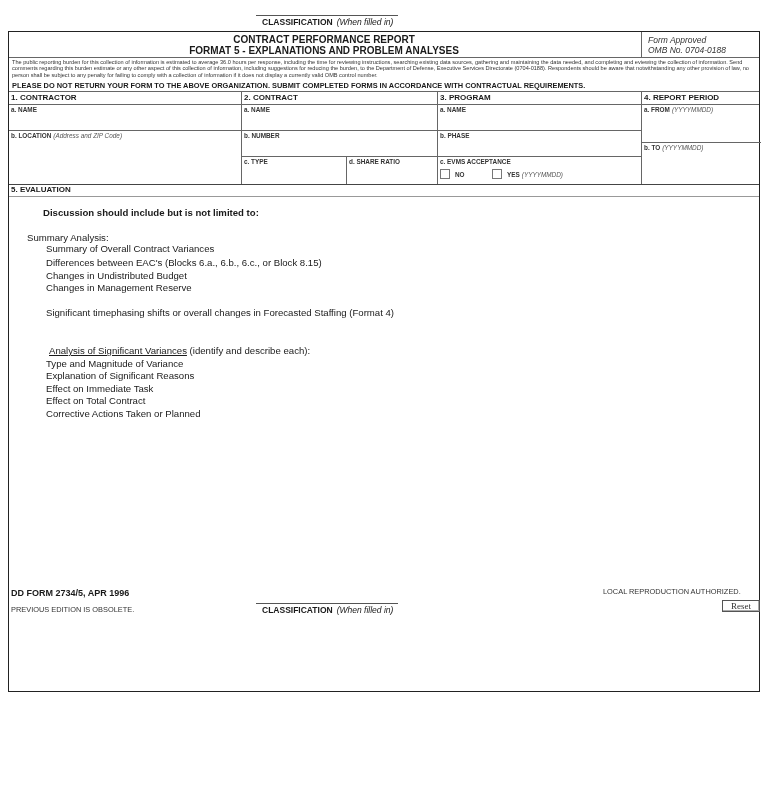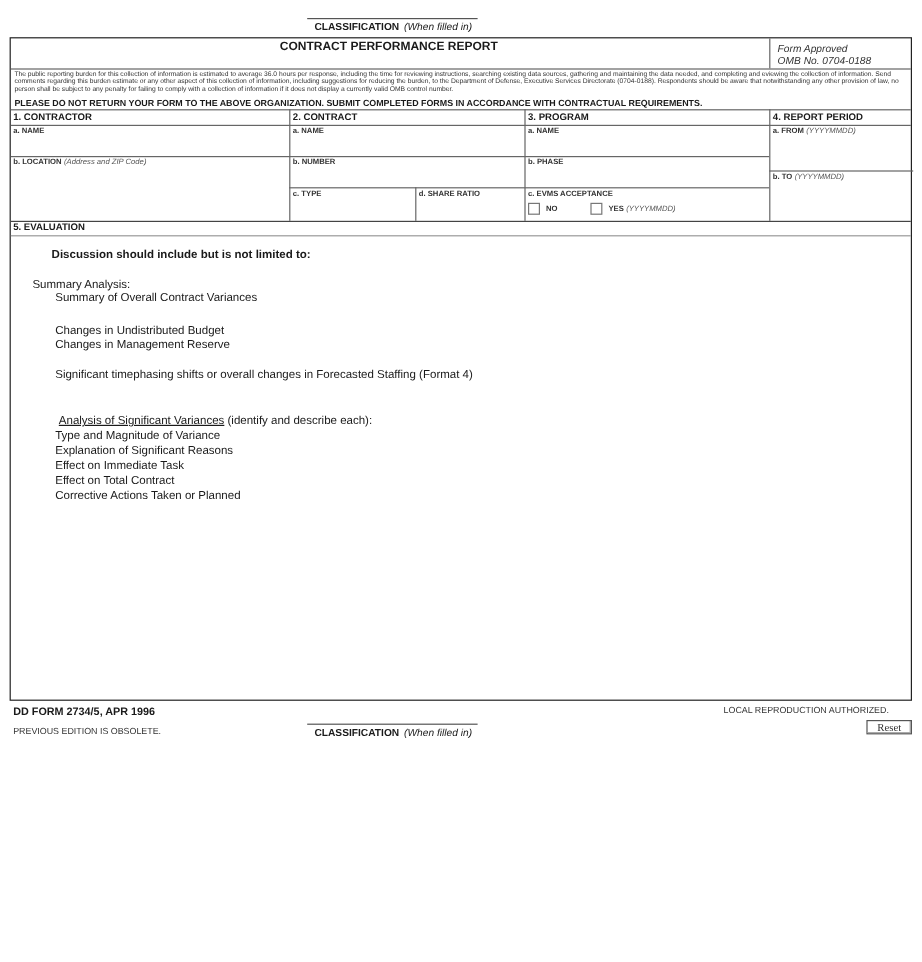--- a/index.html
+++ b/index.html
@@ -5,21 +5,21 @@
   html, body { margin: 0; padding: 0; background: #ffffff; }
   body { width: 768px; height: 802px; position: relative; font-family: "Liberation Sans", sans-serif; color: #1a1a1a; overflow: hidden; }
   .abs { position: absolute; }
 
   
   .class-line { position: absolute; border-top: 1px solid #555; }
   .class-text { position: absolute; font-size: 8.5px; font-weight: bold; white-space: nowrap; }
   .class-text .it { font-weight: normal; font-style: italic; margin-left: 4px; }
 
   
-  #form { position: absolute; left: 8px; top: 31px; width: 752px; height: 553px; border: 1.5px solid #222; box-sizing: border-box; }
+  #form { position: absolute; left: 8px; top: 31px; width: 752px; height: 661px; border: 1.5px solid #222; box-sizing: border-box; }
 
   .hline { position: absolute; left: 0; right: 0; border-top: 1px solid #666; }
   .vline { position: absolute; border-left: 1px solid #666; }
 
   .title { position: absolute; left: 0; width: 630px; text-align: center; font-size: 10px; font-weight: bold; line-height: 11px; }
   .omb { position: absolute; left: 639px; font-size: 8.5px; font-style: italic; line-height: 10px; color: #333; }
 
   .fine { position: absolute; left: 3px; width: 745px; font-size: 5.6px; line-height: 6.4px; color: #333; }
   .please { position: absolute; left: 3px; font-size: 7.4px; font-weight: bold; white-space: nowrap; }
 
@@ -43,20 +43,21 @@
 <body>
 
 <div class="class-line" style="left:256px; top:15px; width:142px;"></div>
 <div class="class-text" style="left:262px; top:17px;">
   <span>CLASSIFICATION</span><span class="it">(When filled in)</span>
 </div>
 
 <div id="form">
 
   <div class="title" style="top:2px;">CONTRACT PERFORMANCE REPORT</div>
+  <div class="title" style="top:13px;">FORMAT 5 - EXPLANATIONS AND PROBLEM ANALYSES</div>
   <div class="vline" style="left:632px; top:0; height:25px;"></div>
   <div class="omb" style="top:3px;">Form Approved</div>
   <div class="omb" style="top:13px;">OMB No. 0704-0188</div>
 
   <div class="hline" style="top:25px;"></div>
 
   <div class="fine" style="top:27px;">The public reporting burden for this collection of information is estimated to average 36.0 hours per response, including the time for reviewing instructions, searching existing data sources, gathering and maintaining the data needed, and completing and eviewing the collection of information.  Send comments regarding this burden estimate or any other aspect of this collection of information, including suggestions for reducing the burden, to the Department of Defense, Executive Services Directorate (0704-0188). Respondents should be aware that notwithstanding any other provision of law, no person shall be subject to any penalty for failing to comply with a collection of information if it does not display a currently valid OMB control number.</div>
   <div class="please" style="top:49px;">PLEASE DO NOT RETURN YOUR FORM TO THE ABOVE ORGANIZATION.  SUBMIT COMPLETED FORMS IN ACCORDANCE WITH CONTRACTUAL REQUIREMENTS.</div>
 
   <div class="hline" style="top:59px;"></div>
@@ -116,20 +117,21 @@
 
   <div class="hline" style="top:152px; border-top:1px solid #444;"></div>
 
   <div class="sec" style="left:2px; top:153px;">5. EVALUATION</div>
   <div class="hline" style="top:164px; border-top:1px solid #999;"></div>
 
   <div class="abs" style="left:0; top:165px; width:749px; height:385px;">
     <div class="eval bold u" style="top:10px;padding-left:16px;">Discussion should include but is not limited to:</div>
     <div class="eval u" style="top:35px;">Summary Analysis:</div>
     <div class="eval ind" style="top:46px;">Summary of Overall Contract Variances</div>
+    <div class="eval ind" style="top:60px;">Differences between EAC's (Blocks 6.a., 6.b., 6.c., or Block 8.15)</div>
     <div class="eval ind" style="top:72.5px;">Changes in Undistributed Budget</div>
     <div class="eval ind" style="top:85px;">Changes in Management Reserve</div>
     <div class="eval ind" style="top:110px;">Significant timephasing shifts or overall changes in Forecasted Staffing (Format 4)</div>
 
     <div class="eval" style="top:148px;">
       <span class="u">Analysis of Significant Variances</span><span> (identify and describe each):</span>
     </div>
     <div class="eval ind" style="top:160.5px;">Type and Magnitude of Variance</div>
     <div class="eval ind" style="top:173px;">Explanation of Significant Reasons</div>
     <div class="eval ind" style="top:185.5px;">Effect on Immediate Task</div>

